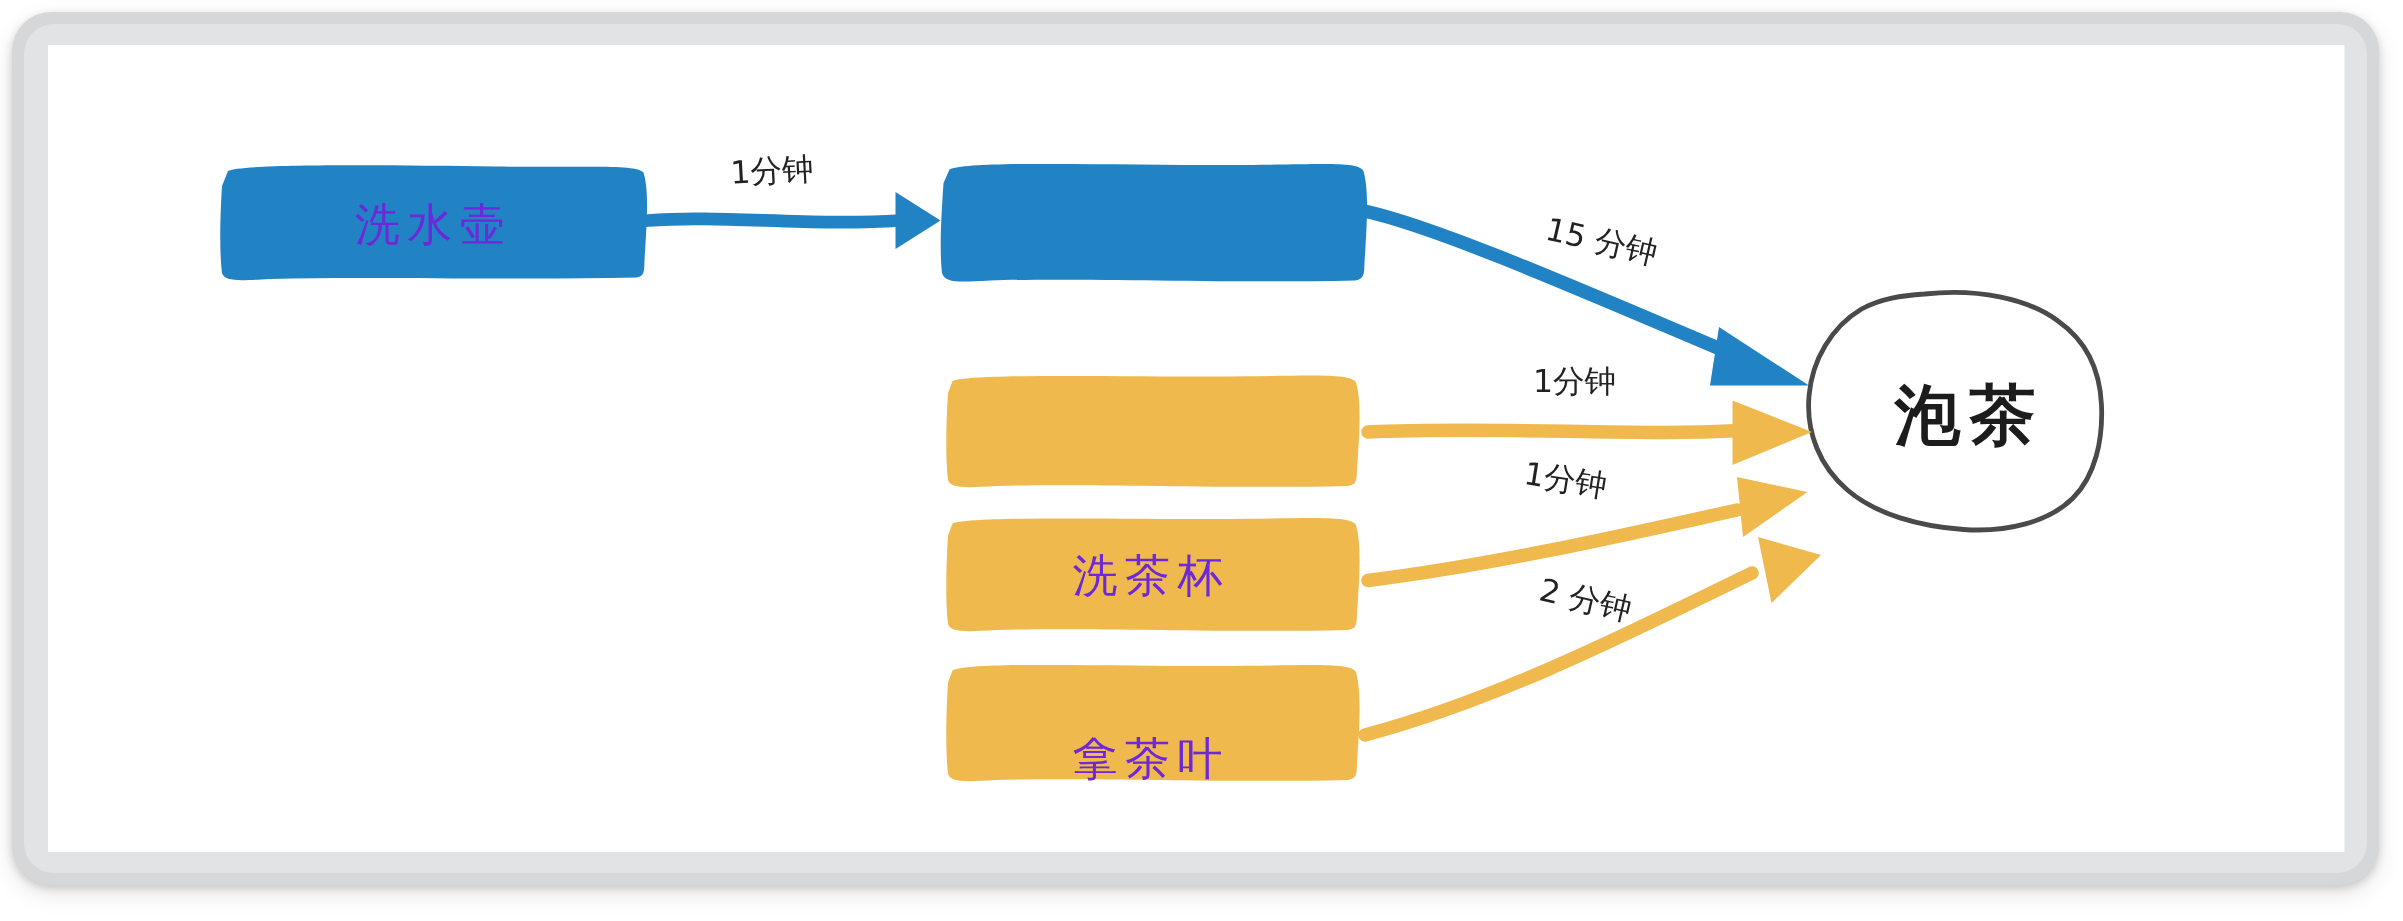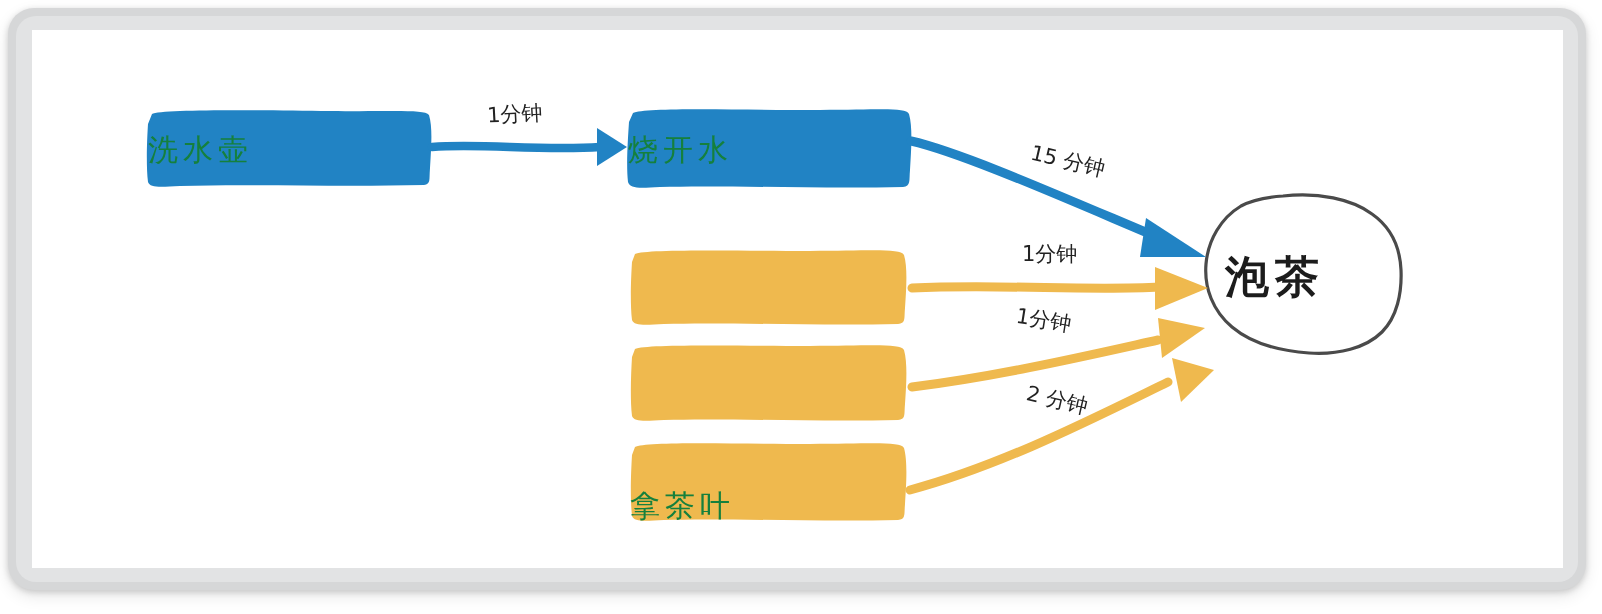--- a/index.html
+++ b/index.html
@@ -48,25 +48,26 @@
   .diagram-svg {
     position: absolute;
     left: 0;
     top: 0;
     width: 1602px;
     height: 614px;
   }
   
   .node-label {
     position: absolute;
-    color: #15803d;
+    color: #6d28d9;
     font-family: "DejaVu Sans", "Liberation Sans", sans-serif;
     font-size: 30px;
     letter-spacing: 5px;
     white-space: nowrap;
+    text-align: center;
     font-weight: 400;
   }
   .goal-label {
     position: absolute;
     color: #1c1c1c;
     font-family: "DejaVu Sans", "Liberation Sans", sans-serif;
     font-size: 44px;
     letter-spacing: 6px;
     font-weight: 700;
     white-space: nowrap;
@@ -147,27 +148,27 @@
     </g>
 
     <g>
       <path d="M910,490 C1000,466 1090,420 1168,382" fill="none" stroke="#efb94e" stroke-width="9" stroke-linecap="round"></path>
       <path d="M1172,358 L1214,370 L1181,402 Z" fill="#efb94e"></path>
     </g>
   </svg>
 
   <div class="node-label" style="left:148px; top:130px; width:282px;">洗水壶</div>
 
-  <div class="node-label" style="left:628px; top:130px; width:282px;">烧开水</div>
 
 
+  <div class="node-label" style="left:630px; top:364px; width:275px;">洗茶杯</div>
 
   <div class="node-label" style="left:630px; top:486px; width:275px;">拿茶叶</div>
 
-  <div class="goal-label" style="left:1167px; top:248px; width:216px; text-align:center;">泡茶</div>
+  <div class="goal-label" style="left:1205px; top:248px; width:216px; text-align:center;">泡茶</div>
 
   <div class="edge-label" style="left:487px; top:100px; transform:rotate(-3deg);">1分钟</div>
 
   <div class="edge-label" style="left:1030px; top:147px; transform:rotate(13deg);">15 分钟</div>
 
   <div class="edge-label" style="left:1022px; top:240px; transform:rotate(0deg);">1分钟</div>
 
   <div class="edge-label" style="left:1016px; top:306px; transform:rotate(9deg);">1分钟</div>
 
   <div class="edge-label" style="left:1026px; top:386px; transform:rotate(13deg);">2 分钟</div>

